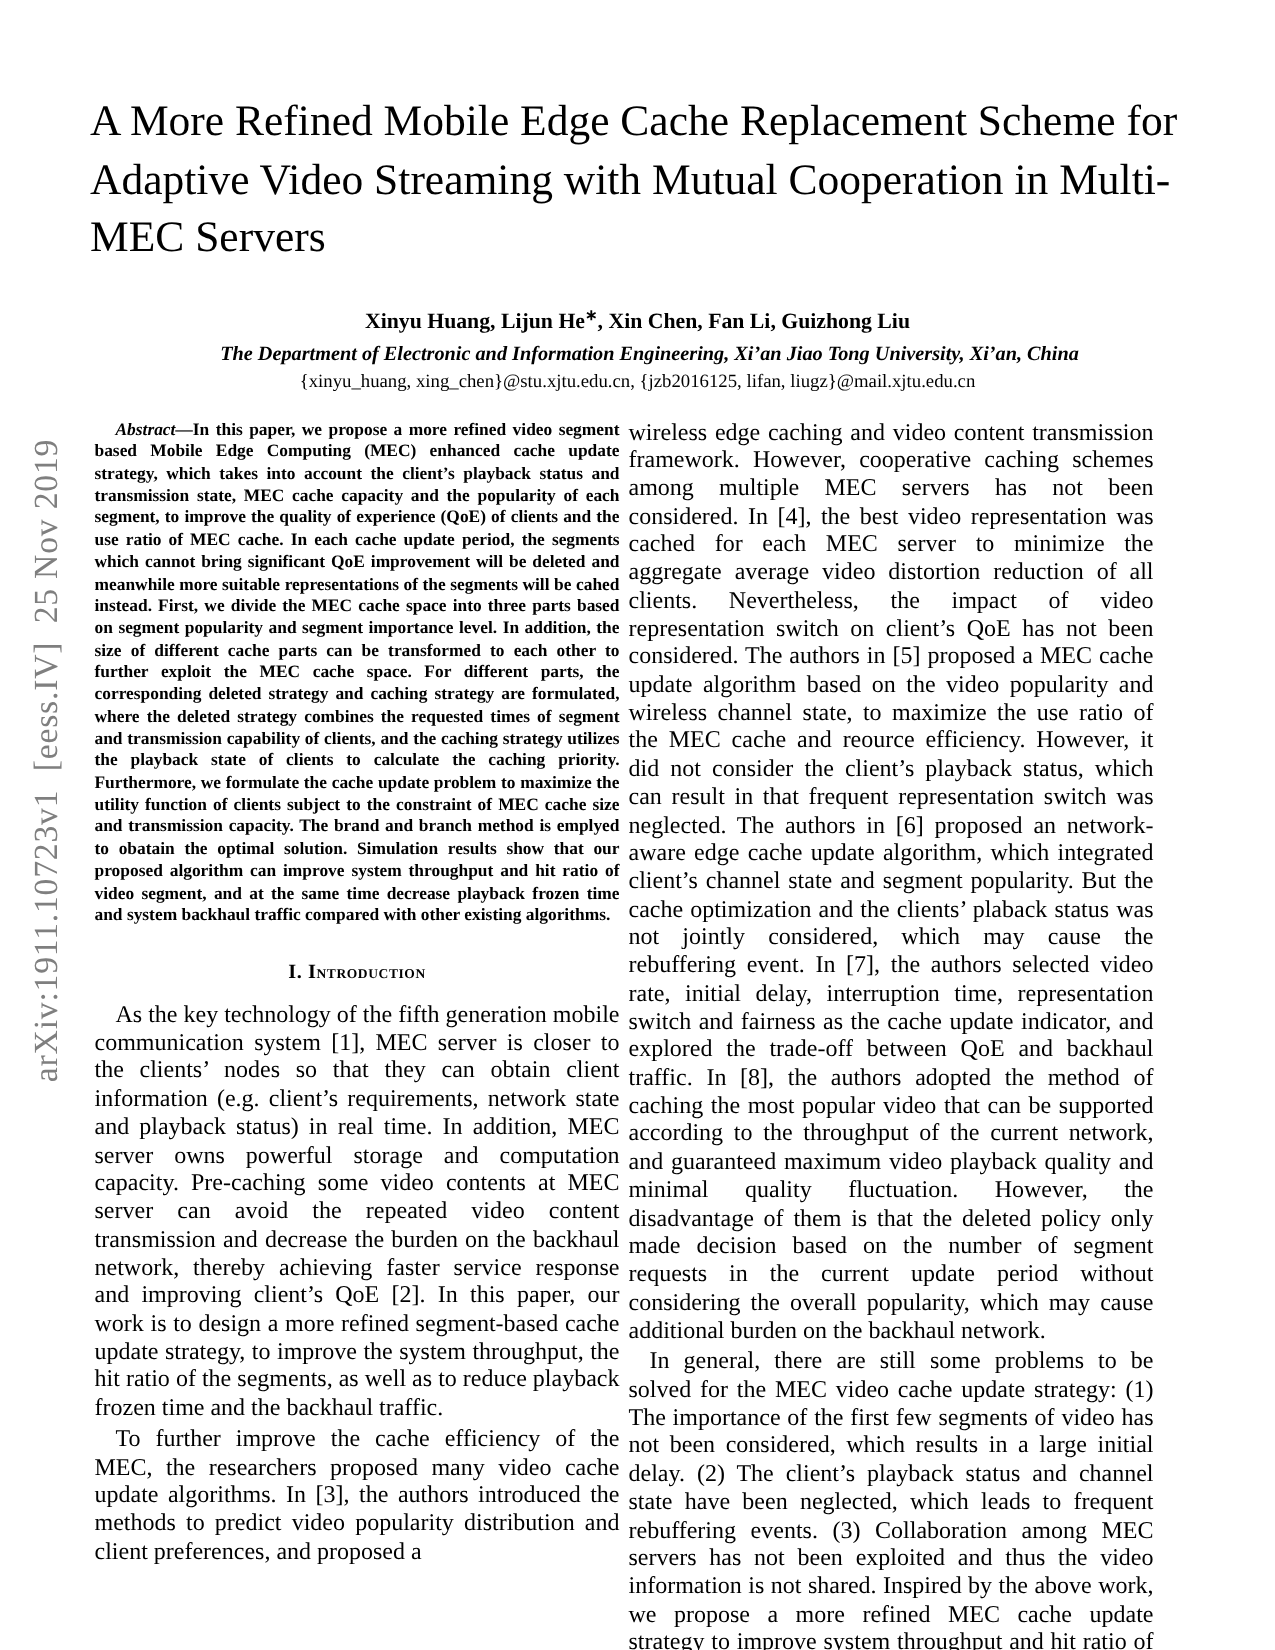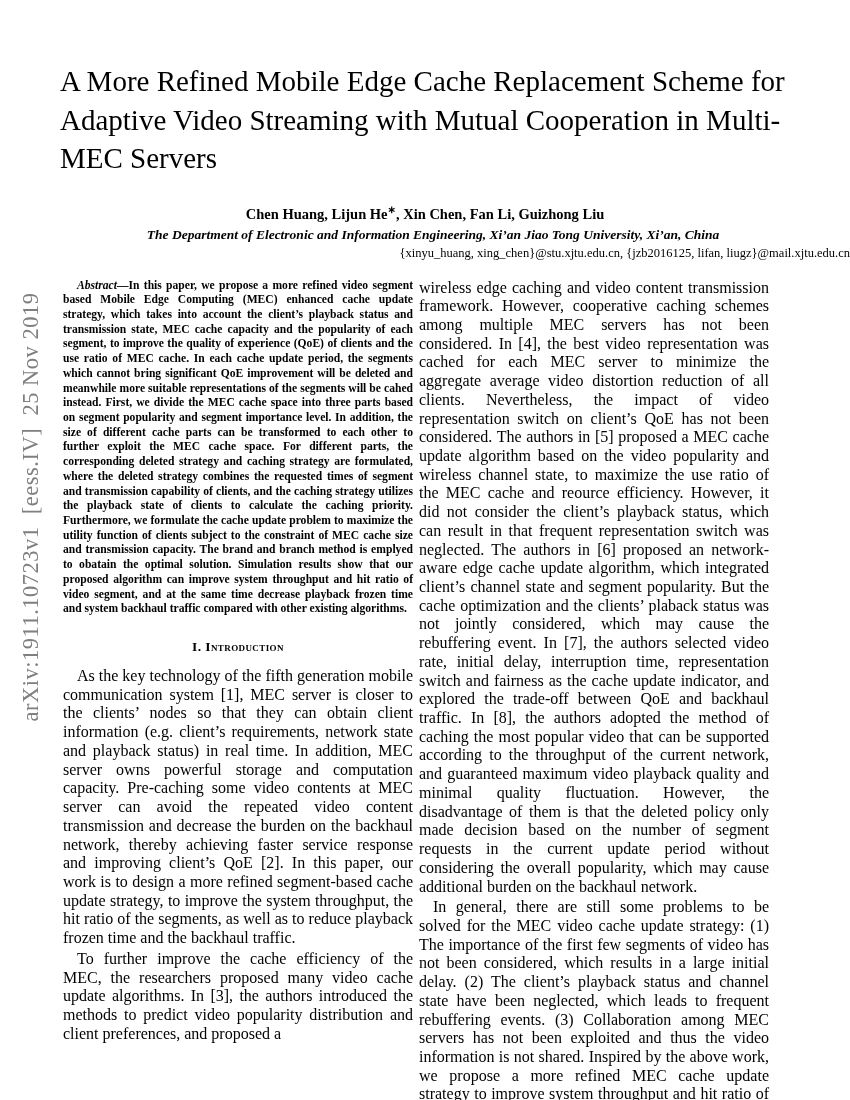--- a/index.html
+++ b/index.html
@@ -40,21 +40,21 @@
   .affiliation {
     margin-top: 4px;
     text-align: center;
     font-size: 13.5px;
     font-weight: bold;
     font-style: italic;
     margin-left: 16px;
   }
   .emails {
     margin-top: 3px;
-    text-align: right;
+    text-align: center;
     font-size: 12.5px;
   }
   .columns {
     display: flex;
     gap: 6px;
     padding: 0 63px;
     margin-top: 18px;
     text-align: justify;
   }
   .col { width: 350px; }
@@ -99,21 +99,21 @@
 </style>
 </head>
 <body>
 
 <div class="page">
 
   <div class="watermark">arXiv:1911.10723v1  [eess.IV]  25 Nov 2019</div>
 
   <h1 class="title">A More Refined Mobile Edge Cache Replacement Scheme for Adaptive Video Streaming with Mutual Cooperation in Multi-MEC Servers</h1>
 
-  <div class="authors"><span>Chen Huang, Lijun He</span><sup>∗</sup><span>, Xin Chen, Fan Li, Guizhong Liu</span></div>
+  <div class="authors"><span>Xinyu Huang, Lijun He</span><sup>∗</sup><span>, Xin Chen, Fan Li, Guizhong Liu</span></div>
 
   <div class="affiliation">The Department of Electronic and Information Engineering, Xi’an Jiao Tong University, Xi’an, China</div>
 
   <div class="emails">{xinyu_huang, xing_chen}@stu.xjtu.edu.cn, {jzb2016125, lifan, liugz}@mail.xjtu.edu.cn</div>
 
   <div class="columns">
 
     <div class="col">
       <p class="abstract"><span class="lead">Abstract—</span><span>In this paper, we propose a more refined video segment based Mobile Edge Computing (MEC) enhanced cache update strategy, which takes into account the client’s playback status and transmission state, MEC cache capacity and the popularity of each segment, to improve the quality of experience (QoE) of clients and the use ratio of MEC cache. In each cache update period, the segments which cannot bring significant QoE improvement will be deleted and meanwhile more suitable representations of the segments will be cahed instead. First, we divide the MEC cache space into three parts based on segment popularity and segment importance level. In addition, the size of different cache parts can be transformed to each other to further exploit the MEC cache space. For different parts, the corresponding deleted strategy and caching strategy are formulated, where the deleted strategy combines the requested times of segment and transmission capability of clients, and the caching strategy utilizes the playback state of clients to calculate the caching priority. Furthermore, we formulate the cache update problem to maximize the utility function of clients subject to the constraint of MEC cache size and transmission capacity. The brand and branch method is emplyed to obatain the optimal solution. Simulation results show that our proposed algorithm can improve system throughput and hit ratio of video segment, and at the same time decrease playback frozen time and system backhaul traffic compared with other existing algorithms.</span></p>
 

